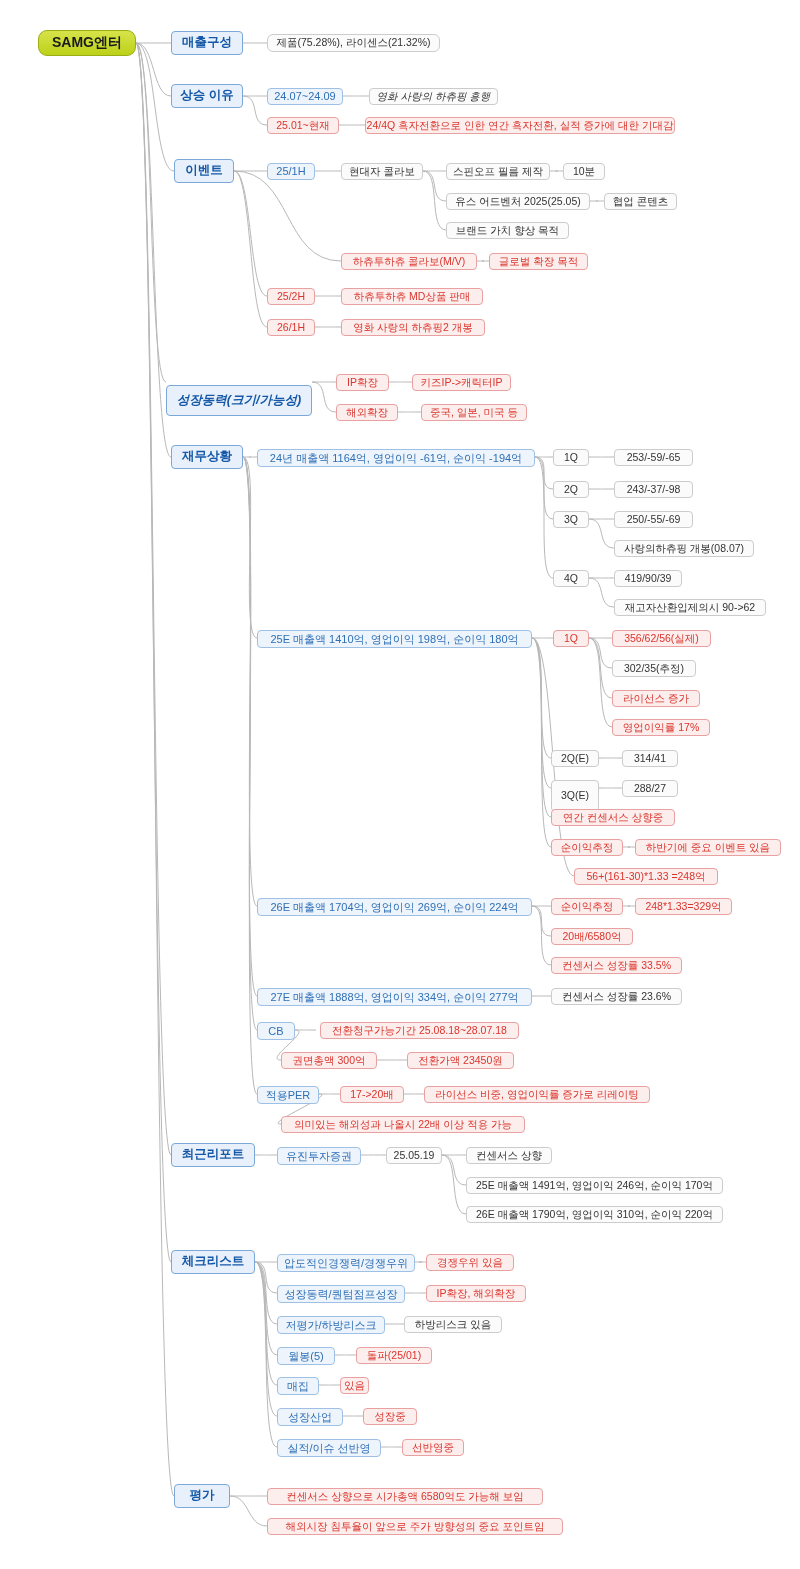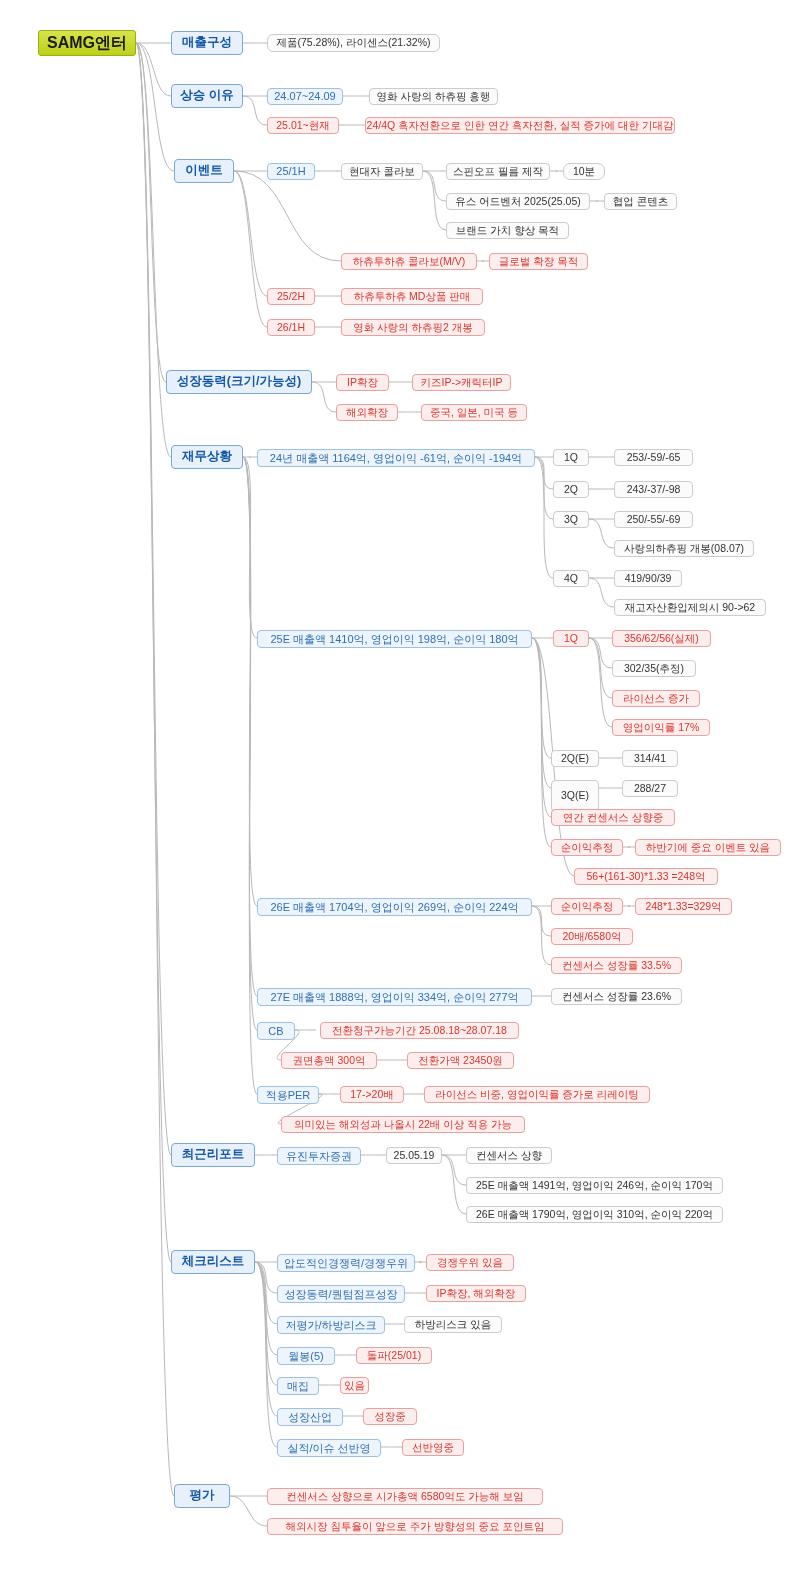--- a/index.html
+++ b/index.html
@@ -35,22 +35,22 @@
     border-radius: 4px;
     line-height: 1.1;
   }
   
   .n-root {
     background: #c8d92b;
     background: linear-gradient(#d7e34a, #bcd119);
     border: 1px solid #9aad13;
     color: #1a1a1a;
     font-weight: bold;
-    font-size: 16px;
-    border-radius: 3px;
+    font-size: 14px;
+    border-radius: 9px;
     padding: 0 24px;
   }
   
   .n-l1 {
     background: #e8f1fb;
     border: 1px solid #7aa8d8;
     color: #1558a8;
     font-weight: bold;
     font-size: 12.5px;
     padding: 0 7px;
@@ -176,38 +176,38 @@
       <path d="M 381 1447 C 399 1447, 384 1447, 402 1447" fill="none" stroke="#b8b8b8" stroke-width="1"></path>
       <path d="M 230 1496 C 250.35 1496, 246.65 1496, 267 1496" fill="none" stroke="#b8b8b8" stroke-width="1"></path>
       <path d="M 230 1496 C 250.35 1496, 246.65 1526, 267 1526" fill="none" stroke="#b8b8b8" stroke-width="1"></path>
     </svg>
   <div id="node-layer">
       <div class="node n-root" style="left: 38px; top: 30px; width: 98px; height: 26px;">SAMG엔터</div>
       <div class="node n-l1" style="left: 171px; top: 31px; width: 72px; height: 24px;">매출구성</div>
       <div class="node n-plain" style="left: 267px; top: 34px; width: 173px; height: 18px; border-radius: 6px;">제품(75.28%), 라이센스(21.32%)</div>
       <div class="node n-l1" style="left: 171px; top: 84px; width: 72px; height: 24px;">상승 이유</div>
       <div class="node n-blue" style="left: 267px; top: 88px; width: 76px; height: 17px;">24.07~24.09</div>
-      <div class="node n-plain" style="left: 369px; top: 88px; width: 129px; height: 17px;">영화 사랑의 하츄핑 흥행</div>
+      <div class="node n-plain" style="left: 369px; top: 88px; width: 129px; height: 17px; font-style: italic;">영화 사랑의 하츄핑 흥행</div>
       <div class="node n-red" style="left: 267px; top: 117px; width: 72px; height: 17px;">25.01~현재</div>
       <div class="node n-red" style="left: 365px; top: 117px; width: 310px; height: 17px;">24/4Q 흑자전환으로 인한 연간 흑자전환, 실적 증가에 대한 기대감</div>
       <div class="node n-l1" style="left: 174px; top: 159px; width: 60px; height: 24px;">이벤트</div>
       <div class="node n-blue" style="left: 267px; top: 163px; width: 48px; height: 17px;">25/1H</div>
       <div class="node n-plain" style="left: 341px; top: 163px; width: 82px; height: 17px;">현대자 콜라보</div>
       <div class="node n-plain" style="left: 446px; top: 163px; width: 104px; height: 17px;">스핀오프 필름 제작</div>
-      <div class="node n-plain" style="left: 563px; top: 163px; width: 42px; height: 17px; border-radius: 7px;">10분</div>
+      <div class="node n-plain" style="left: 563px; top: 163px; width: 42px; height: 17px;">10분</div>
       <div class="node n-plain" style="left: 446px; top: 193px; width: 144px; height: 17px;">유스 어드벤처 2025(25.05)</div>
       <div class="node n-plain" style="left: 604px; top: 193px; width: 73px; height: 17px;">협업 콘텐츠</div>
       <div class="node n-plain" style="left: 446px; top: 222px; width: 123px; height: 17px;">브랜드 가치 향상 목적</div>
       <div class="node n-red" style="left: 341px; top: 253px; width: 136px; height: 17px;">하츄투하츄 콜라보(M/V)</div>
       <div class="node n-red" style="left: 489px; top: 253px; width: 99px; height: 17px;">글로벌 확장 목적</div>
       <div class="node n-red" style="left: 267px; top: 288px; width: 48px; height: 17px;">25/2H</div>
       <div class="node n-red" style="left: 341px; top: 288px; width: 142px; height: 17px;">하츄투하츄 MD상품 판매</div>
       <div class="node n-red" style="left: 267px; top: 319px; width: 48px; height: 17px;">26/1H</div>
       <div class="node n-red" style="left: 341px; top: 319px; width: 144px; height: 17px;">영화 사랑의 하츄핑2 개봉</div>
-      <div class="node n-l1" style="left: 166px; top: 370px; width: 146px; height: 24px;">성장동력(크기/가능성)</div>
+      <div class="node n-l1" style="left: 166px; top: 385px; width: 146px; height: 31px; font-style: italic;">성장동력(크기/가능성)</div>
       <div class="node n-red" style="left: 336px; top: 374px; width: 53px; height: 17px;">IP확장</div>
       <div class="node n-red" style="left: 412px; top: 374px; width: 99px; height: 17px;">키즈IP-&gt;캐릭터IP</div>
       <div class="node n-red" style="left: 336px; top: 404px; width: 62px; height: 17px;">해외확장</div>
       <div class="node n-red" style="left: 421px; top: 404px; width: 106px; height: 17px;">중국, 일본, 미국 등</div>
       <div class="node n-l1" style="left: 171px; top: 445px; width: 72px; height: 24px;">재무상황</div>
       <div class="node n-blue" style="left: 257px; top: 449px; width: 278px; height: 18px;">24년 매출액 1164억, 영업이익 -61억, 순이익 -194억</div>
       <div class="node n-plain" style="left: 553px; top: 449px; width: 36px; height: 17px;">1Q</div>
       <div class="node n-plain" style="left: 614px; top: 449px; width: 79px; height: 17px;">253/-59/-65</div>
       <div class="node n-plain" style="left: 553px; top: 481px; width: 36px; height: 17px;">2Q</div>
       <div class="node n-plain" style="left: 614px; top: 481px; width: 79px; height: 17px;">243/-37/-98</div>

